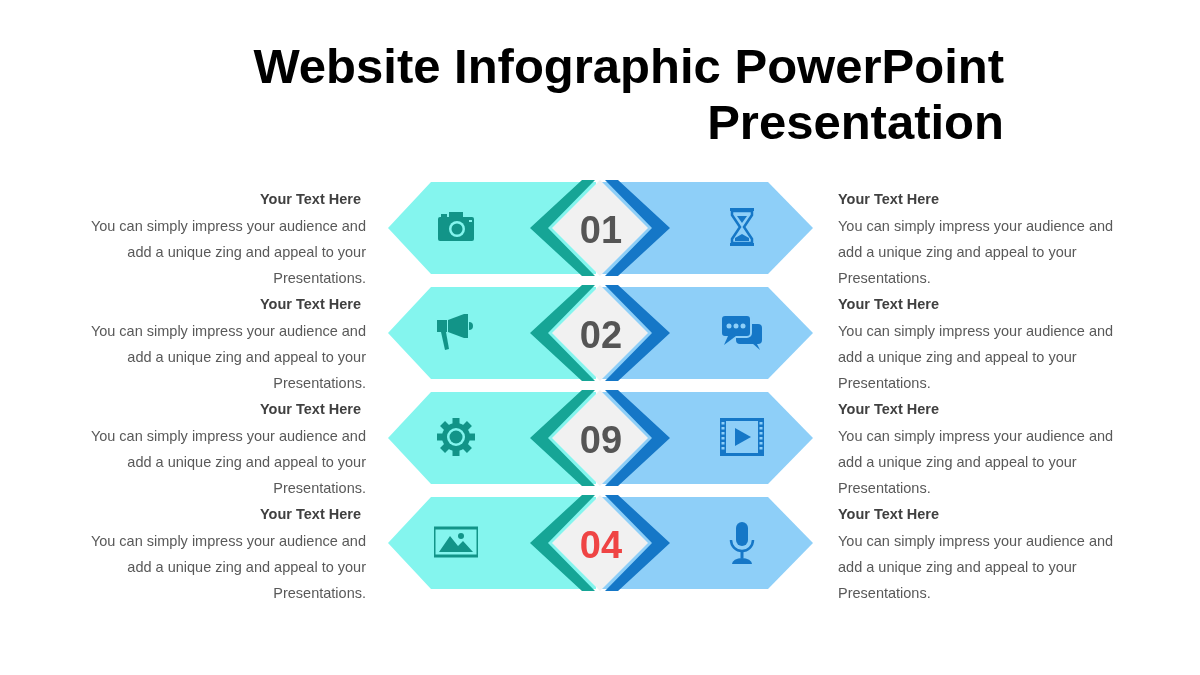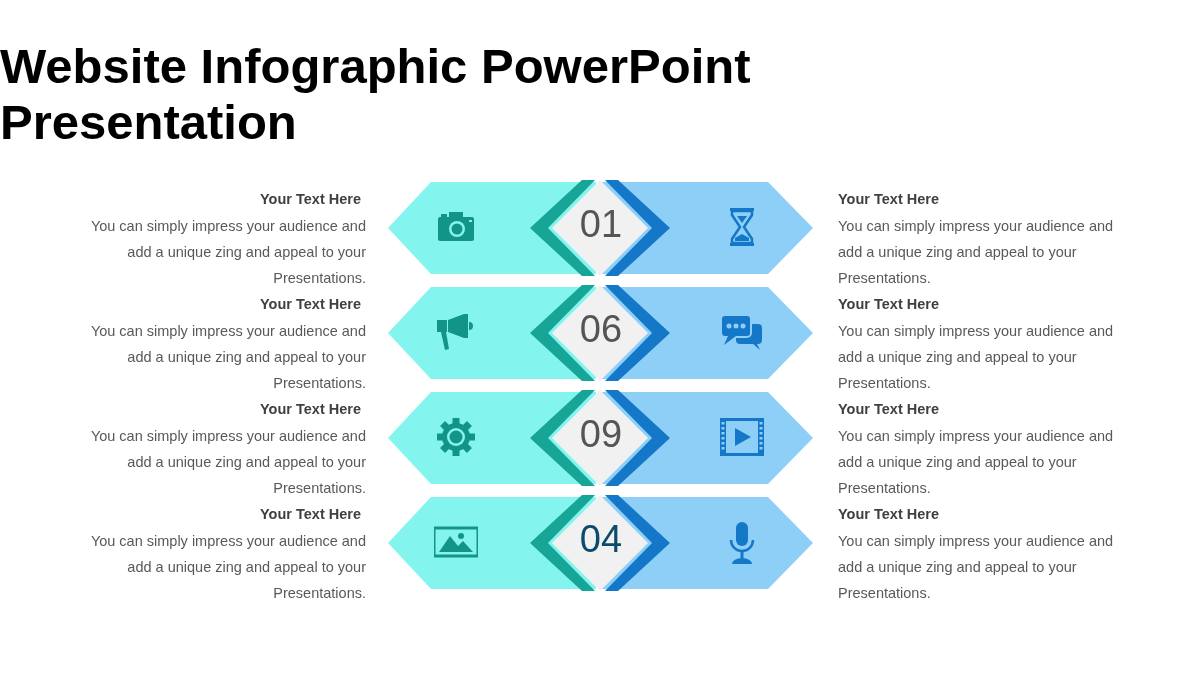--- a/index.html
+++ b/index.html
@@ -1,26 +1,26 @@
 <!DOCTYPE html>
 <html><head>
 <meta charset="utf-8">
 <style>
   html, body { margin: 0; padding: 0; background: #ffffff; }
   body { width: 1200px; height: 675px; position: relative; overflow: hidden; font-family: "Liberation Sans", sans-serif; }
   .title {
-    position: absolute; left: 0; top: 38px; width: 1004px; text-align: left;
+    position: absolute; left: 0; top: 38px; width: 1004px; text-align: right;
     font-size: 49px; font-weight: bold; color: #000; letter-spacing: 0px;
   }
   .row { position: absolute; left: 0; width: 1200px; height: 96px; }
   .graphic { position: absolute; left: 386px; top: 0; width: 430px; height: 96px; }
   .graphic svg { display: block; }
   .num {
-    position: absolute; left: 170px; top: 22px; width: 90px; text-align: center;
-    font-size: 38px; font-weight: normal; color: #555555; line-height: 44px;
+    position: absolute; left: 170px; top: 28px; width: 90px; text-align: center;
+    font-size: 38px; font-weight: bold; color: #555555; line-height: 44px;
   }
   .icon-l { position: absolute; left: 48px; top: 27px; width: 44px; height: 40px; }
   .icon-r { position: absolute; left: 334px; top: 27px; width: 44px; height: 40px; }
   .txt { position: absolute; top: 10px; width: 290px; font-size: 14.5px; color: #595959; }
   .txt.left { left: 76px; text-align: right; }
   .txt.right { left: 838px; text-align: left; }
   .txt .h { font-weight: bold; color: #404040; font-size: 14.5px; line-height: 18px; margin-bottom: 5px; }
   .txt.left .h { padding-right: 5px; }
   .txt .b { line-height: 26px; }
 </style>
@@ -85,21 +85,21 @@
       </svg>
       <div class="icon-l">
           <svg viewBox="0 0 44 40" width="44" height="40">
             <rect x="3" y="8" width="10" height="12" fill="#129488"></rect>
             <polygon points="14,8 30,2 30,26 14,20" fill="#129488"></polygon>
             <rect x="30" y="2" width="4" height="24" fill="#129488"></rect>
             <path d="M35,10 a4,4 0 0 1 0,8 z" fill="#129488"></path>
             <polygon points="7,20 12,20 15,37 11,38" fill="#129488"></polygon>
           </svg>
         </div>
-      <div class="num" style="color: rgb(85, 85, 85);">06</div>
+      <div class="num" style="color: rgb(85, 85, 85);">02</div>
       <div class="icon-r">
           <svg viewBox="0 0 44 40" width="44" height="40">
             <rect x="16" y="12" width="26" height="20" rx="4" fill="#1577C7"></rect>
             <polygon points="32,31 40,38 36,30" fill="#1577C7"></polygon>
             <rect x="1" y="3" width="30" height="22" rx="4" fill="#1577C7" stroke="#8ECFF8" stroke-width="2"></rect>
             <polygon points="8,24 4,33 16,24" fill="#1577C7"></polygon>
             <circle cx="9" cy="14" r="2.5" fill="#8ECFF8"></circle>
             <circle cx="16" cy="14" r="2.5" fill="#8ECFF8"></circle>
             <circle cx="23" cy="14" r="2.5" fill="#8ECFF8"></circle>
           </svg>
@@ -183,21 +183,21 @@
         <polygon class="lc" points="196,0 209,0 162,48 209,96 196,96 144,48" style="stroke-linejoin:round" fill="#16A596"></polygon>
         <polygon class="rc" points="232,0 219,0 266,48 219,96 232,96 284,48" fill="#1577C7"></polygon>
       </svg>
       <div class="icon-l">
           <svg viewBox="0 0 44 40" width="44" height="40">
             <rect x="0" y="6" width="44" height="28" fill="none" stroke="#129488" stroke-width="3"></rect>
             <polygon points="5,30 16,14 24,24 29,19 39,30" fill="#129488"></polygon>
             <circle cx="27" cy="14" r="3" fill="#129488"></circle>
           </svg>
         </div>
-      <div class="num" style="color: #0c4a6e;">04</div>
+      <div class="num" style="color: #ef4444;">04</div>
       <div class="icon-r">
           <svg viewBox="0 0 44 40" width="44" height="52" style="margin-top:-6px">
             <rect x="16" y="0" width="12" height="24" rx="6" fill="#1577C7"></rect>
             <path d="M11,18 a11,11 0 0 0 22,0" fill="none" stroke="#1577C7" stroke-width="2.5"></path>
             <rect x="20.5" y="29" width="3" height="7" fill="#1577C7"></rect>
             <path d="M12,42 a10,6 0 0 1 20,0 z" fill="#1577C7"></path>
           </svg>
         </div>
     </div>
     <div class="txt right">

